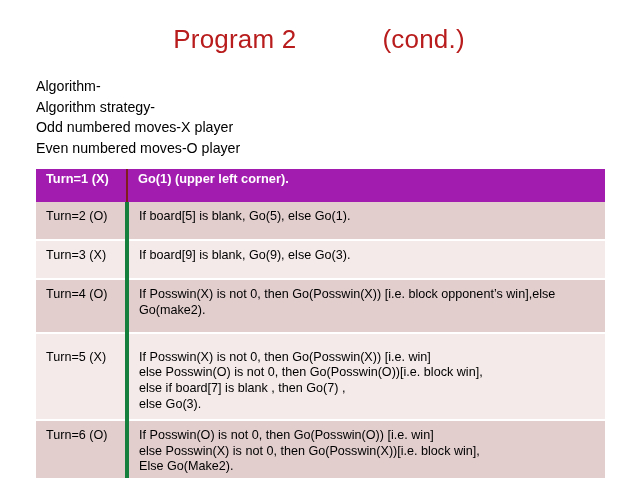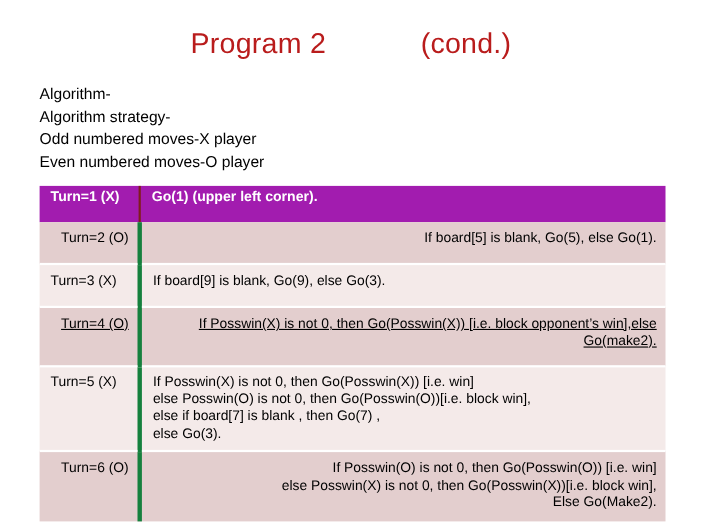--- a/index.html
+++ b/index.html
@@ -79,21 +79,20 @@
     height: 23px;
     padding-top: 2px;
     padding-bottom: 8px;
   }
   .row-head td.cell-action {
     border-left: 2px solid #7f1d1d;
   }
 
   .row-dark td {
     background: #E3CECE;
-    text-align: right;
   }
   .row-light td {
     background: #F4EAE9;
   }
   .row-dark td.cell-action,
   .row-light td.cell-action {
     border-left: 4px solid #15803d;
   }
   .row-dark + .row-light td,
   .row-light + .row-dark td,
@@ -104,22 +103,22 @@
 
   .cell-turn {
     white-space: pre;
   }
   .cell-action {
     white-space: pre-line;
   }
 
   .r2 td { height: 23px; padding-top: 7px; padding-bottom: 7px; }
   .r3 td { height: 23px; padding-top: 7px; padding-bottom: 7px; }
-  .r4 td { padding-top: 7px; padding-bottom: 13px; text-decoration: underline; }
-  .r5 td { padding-top: 6px; padding-bottom: 6px; }
+  .r4 td { padding-top: 7px; padding-bottom: 13px; }
+  .r5 td { padding-top: 16px; padding-bottom: 6px; }
   .r6 td { padding-top: 7px; padding-bottom: 9px; }
 </style>
 </head>
 <body>
 
 <div class="slide-title"><span class="title-main">Program 2</span><span class="title-gap"></span><span class="title-suffix">(cond.)</span></div>
 
 <div class="intro">
   <div class="intro-line bold">Algorithm-</div>
   <div class="intro-line">Algorithm strategy-</div>

